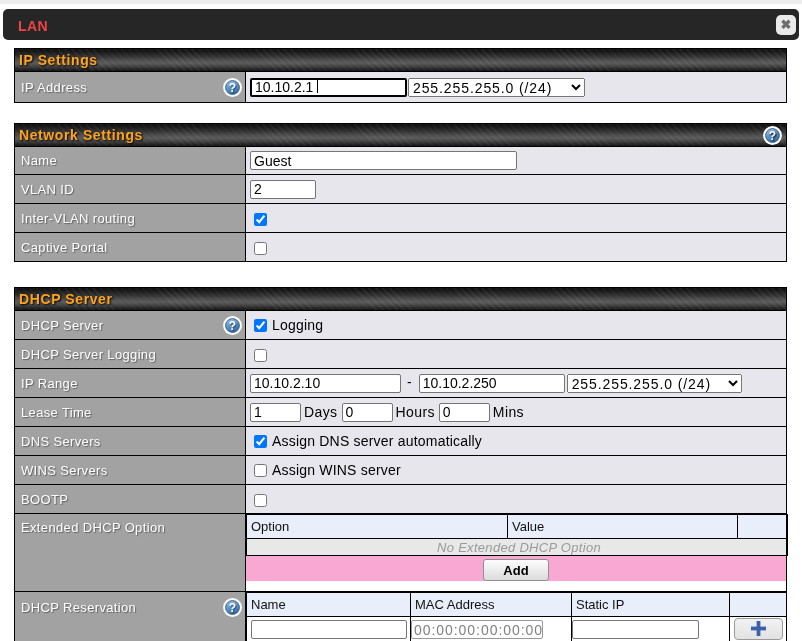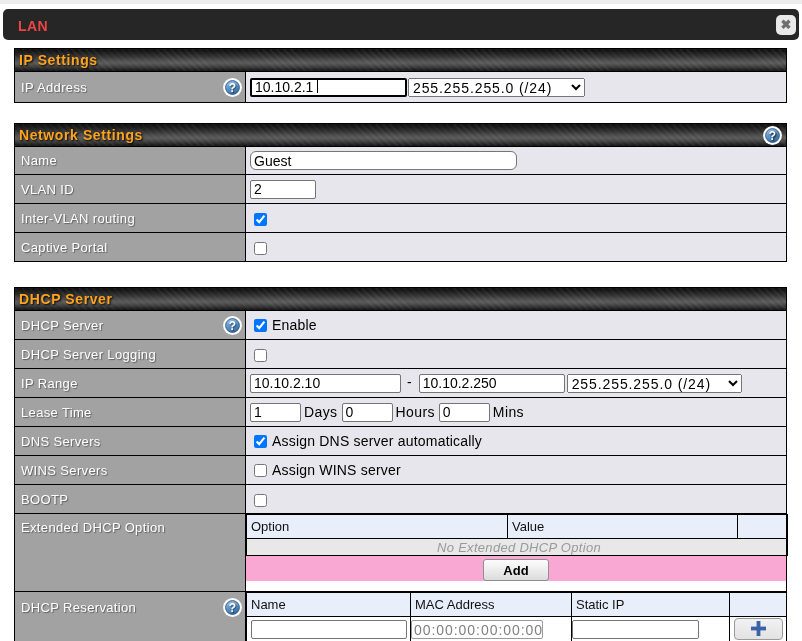--- a/index.html
+++ b/index.html
@@ -97,21 +97,21 @@
             <svg class="qicon" width="19" height="19" viewBox="0 0 19 19">
               <circle cx="9.5" cy="9.5" r="9.4" fill="#fff"></circle>
               <circle cx="9.5" cy="9.5" r="6.9" fill="url(#qg)" stroke="#265788" stroke-width="0.9"></circle>
               <text x="9.6" y="13.9" font-size="12" font-weight="bold" fill="#fff" text-anchor="middle" font-family="Liberation Sans">?</text>
             </svg>
           </div>
         </td>
       </tr>
   <tr style="height:28px">
         <td class="lbl">Name</td>
-        <td class="val"><input type="text" style="width: 267px; border-radius: 6px;" value="Guest"></td>
+        <td class="val"><input type="text" style="width: 267px;" value="Guest"></td>
       </tr>
   <tr class="r">
         <td class="lbl">VLAN ID</td>
         <td class="val"><input type="text" style="width: 66px;" value="2"></td>
       </tr>
   <tr class="r">
         <td class="lbl">Inter-VLAN routing</td>
         <td class="val"><input type="checkbox" checked="" style=""></td>
       </tr>
   <tr class="r">
@@ -136,21 +136,21 @@
         <td class="lbl">
           <div class="lblflex">
             <span>DHCP Server</span>
             <svg class="qicon" width="19" height="19" viewBox="0 0 19 19">
               <circle cx="9.5" cy="9.5" r="9.4" fill="#fff"></circle>
               <circle cx="9.5" cy="9.5" r="6.9" fill="url(#qg)" stroke="#265788" stroke-width="0.9"></circle>
               <text x="9.6" y="13.9" font-size="12" font-weight="bold" fill="#fff" text-anchor="middle" font-family="Liberation Sans">?</text>
             </svg>
           </div>
         </td>
-  <td class="val"><input type="checkbox" checked="" style=""><span class="cblab">Enable</span></td>
+  <td class="val"><input type="checkbox" checked="" style=""><span class="cblab">Logging</span></td>
       </tr>
   <tr class="r">
         <td class="lbl">DHCP Server Logging</td>
         <td class="val"><input type="checkbox" style=""></td>
       </tr>
   <tr class="r">
         <td class="lbl">IP Range</td>
         <td class="val"><input type="text" style="width: 151px;" value="10.10.2.10"><span style="font-size:14px;margin:0 7px 0 6px">-</span><input type="text" style="width: 146px;" value="10.10.2.250"><select style="width:175px;margin-left:2px"><option>255.255.255.0 (/24)</option></select></td>
       </tr>
   <tr class="r">

